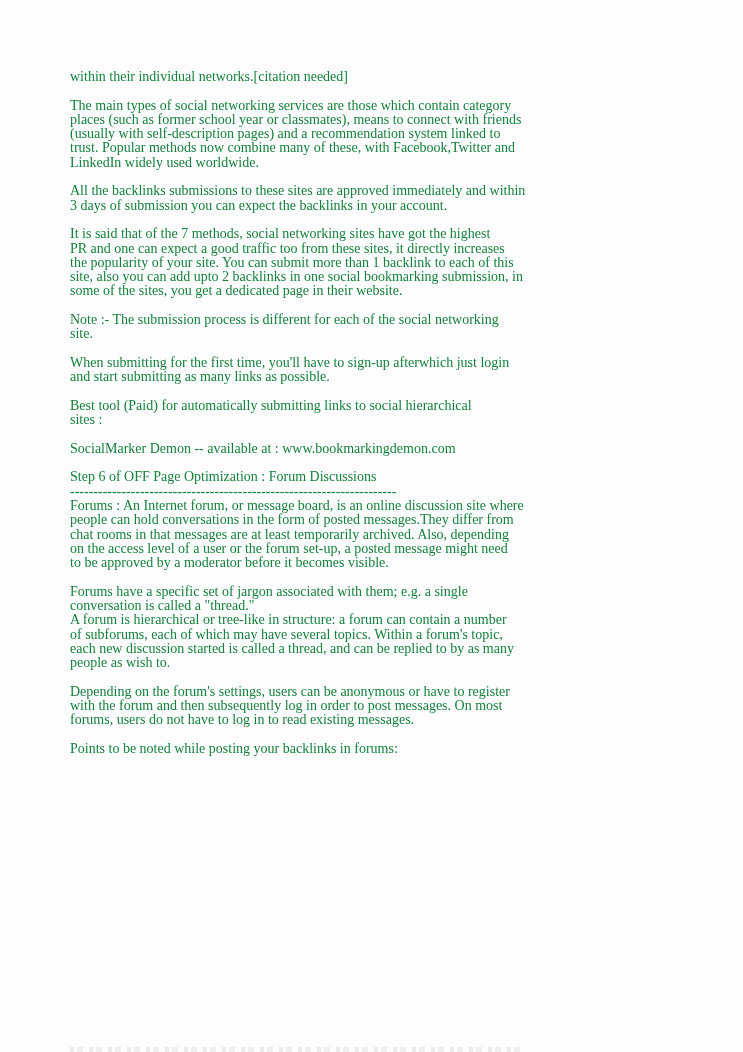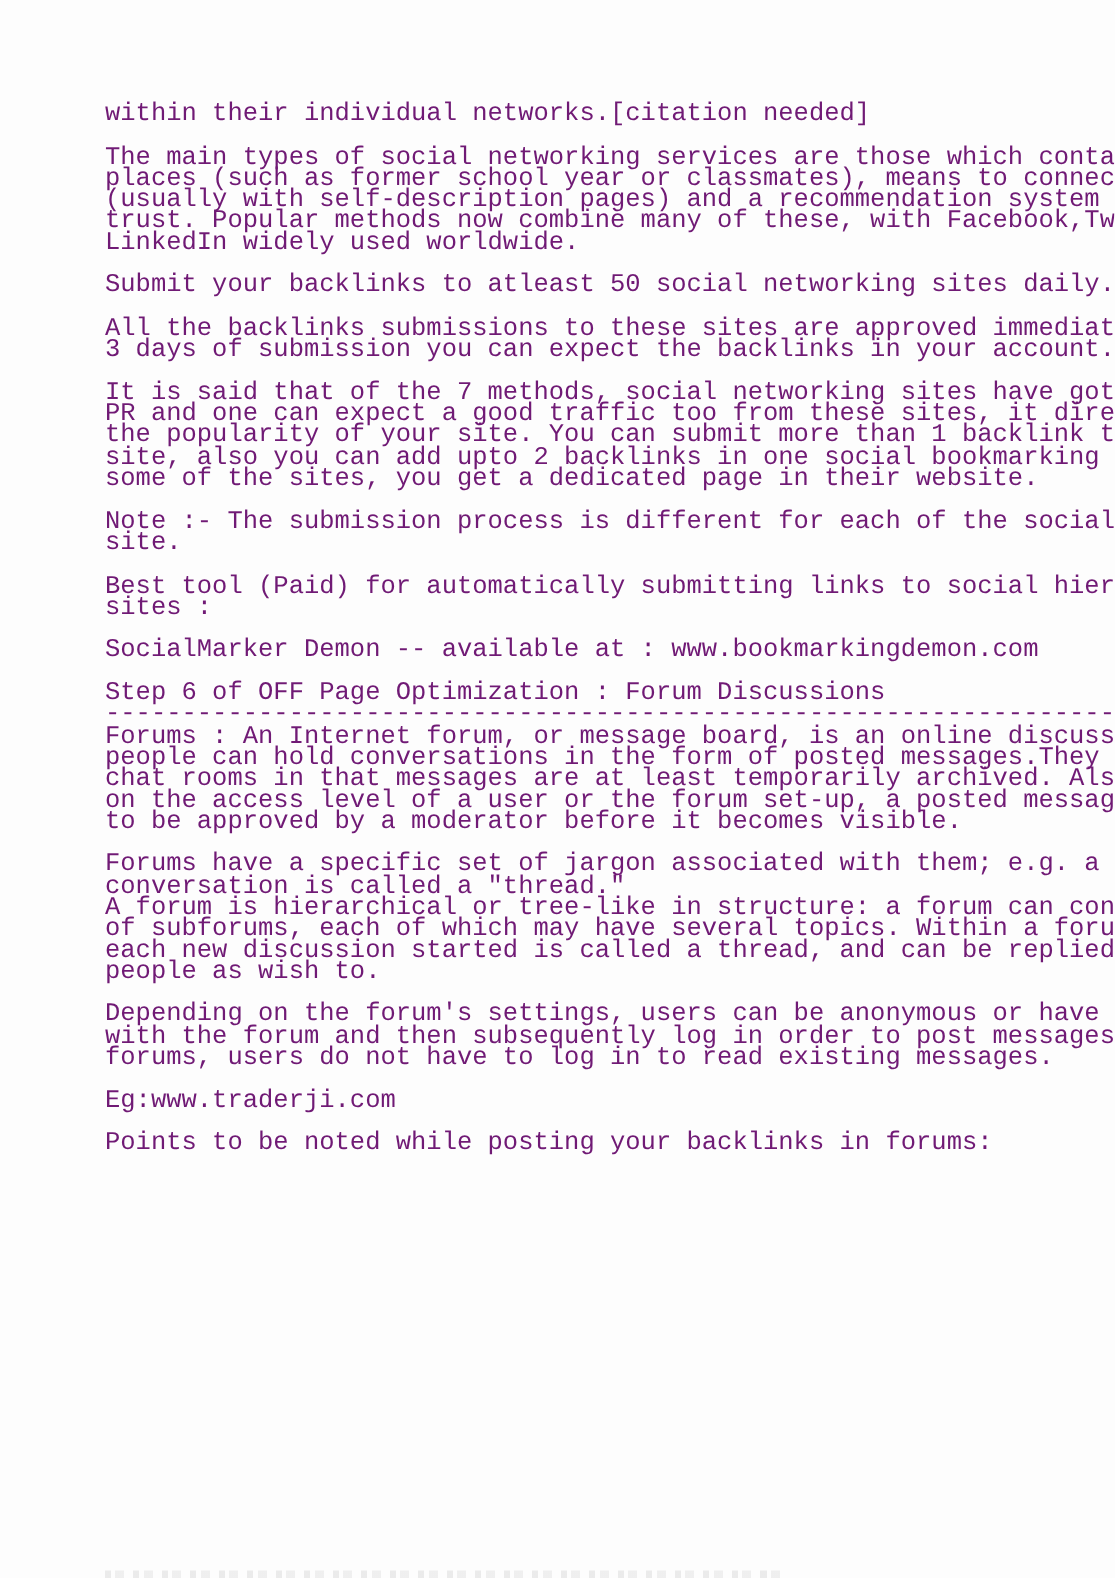--- a/index.html
+++ b/index.html
@@ -12,24 +12,24 @@
     width: 743px;
     height: 1052px;
     background: #fdfdfd;
     overflow: hidden;
   }
   .doc {
     position: absolute;
     left: 70px;
     top: 70px;
     width: 610px;
-    font-family: Liberation Mono, monospace;
-    font-size: 17px;
+    font-family: Liberation Serif, serif;
+    font-size: 14px;
     line-height: 14.3px;
-    color: #701a75;
+    color: #15803d;
   }
   pre.para {
     margin: 0 0 14.3px 0;
     padding: 0;
     font: inherit;
     white-space: pre;
   }
   pre.para:last-child {
     margin-bottom: 0;
   }
@@ -54,46 +54,46 @@
 <body>
 
 <div class="page">
   <div class="doc">
     <pre class="para">within their individual networks.[citation needed]</pre>
     <pre class="para">The main types of social networking services are those which contain category
 places (such as former school year or classmates), means to connect with friends
 (usually with self-description pages) and a recommendation system linked to
 trust. Popular methods now combine many of these, with Facebook,Twitter and
 LinkedIn widely used worldwide.</pre>
-    <pre class="para">Submit your backlinks to atleast 50 social networking sites daily..</pre>
     <pre class="para">All the backlinks submissions to these sites are approved immediately and within
 3 days of submission you can expect the backlinks in your account.</pre>
     <pre class="para">It is said that of the 7 methods, social networking sites have got the highest
 PR and one can expect a good traffic too from these sites, it directly increases
 the popularity of your site. You can submit more than 1 backlink to each of this
 site, also you can add upto 2 backlinks in one social bookmarking submission, in
 some of the sites, you get a dedicated page in their website.</pre>
     <pre class="para">Note :- The submission process is different for each of the social networking
 site.</pre>
+    <pre class="para">When submitting for the first time, you'll have to sign-up afterwhich just login
+and start submitting as many links as possible.</pre>
     <pre class="para">Best tool (Paid) for automatically submitting links to social hierarchical
 sites :</pre>
     <pre class="para">SocialMarker Demon -- available at : www.bookmarkingdemon.com</pre>
     <pre class="para">Step 6 of OFF Page Optimization : Forum Discussions
 ----------------------------------------------------------------------
 Forums : An Internet forum, or message board, is an online discussion site where
 people can hold conversations in the form of posted messages.They differ from
 chat rooms in that messages are at least temporarily archived. Also, depending
 on the access level of a user or the forum set-up, a posted message might need
 to be approved by a moderator before it becomes visible.</pre>
     <pre class="para">Forums have a specific set of jargon associated with them; e.g. a single
 conversation is called a "thread."
 A forum is hierarchical or tree-like in structure: a forum can contain a number
 of subforums, each of which may have several topics. Within a forum's topic,
 each new discussion started is called a thread, and can be replied to by as many
 people as wish to.</pre>
     <pre class="para">Depending on the forum's settings, users can be anonymous or have to register
 with the forum and then subsequently log in order to post messages. On most
 forums, users do not have to log in to read existing messages.</pre>
-    <pre class="para">Eg:www.traderji.com</pre>
     <pre class="para">Points to be noted while posting your backlinks in forums:</pre>
   </div>
   <div class="clipped-line"></div>
 </div>
 
 </body></html>

